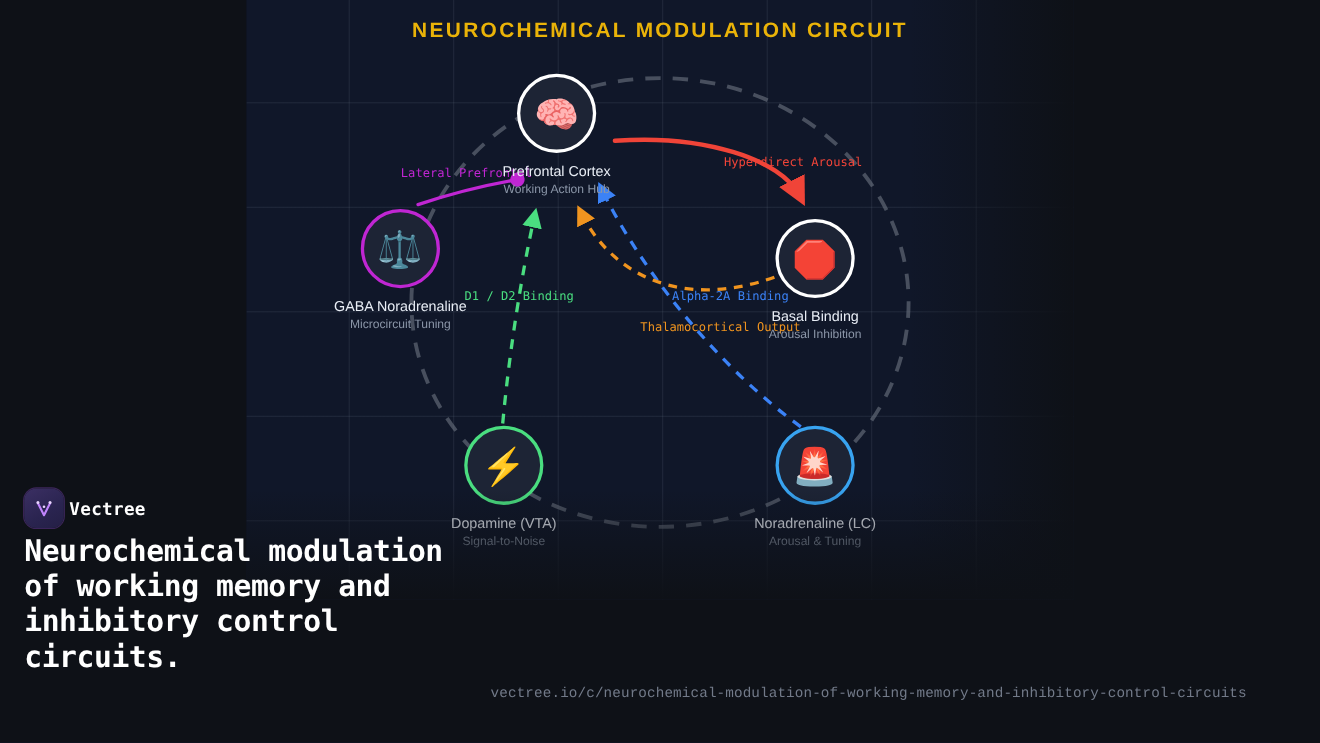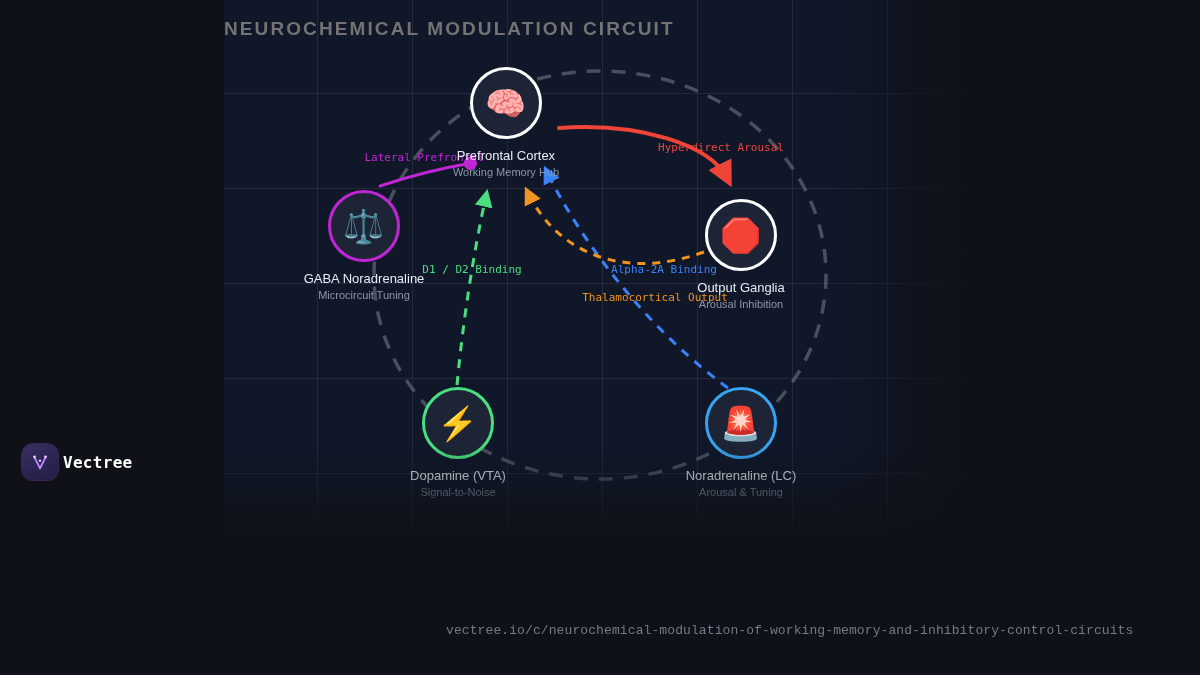--- a/index.html
+++ b/index.html
@@ -38,24 +38,25 @@
     position:absolute; left:0; bottom:0; width:100%; height:120px;
     background:linear-gradient(to bottom, rgba(14,17,23,0) 0%, rgba(14,17,23,1) 100%);
     pointer-events:none;
   }
 
   
   .board-title {
     position:absolute;
     left:224px; top:18px;
     width:752px;
+    text-align:center;
     font-size:19px;
     font-weight:bold;
     letter-spacing:2.1px;
-    color:#737373;
+    color:#eab308;
     z-index:6;
   }
 
   
   .edges { position:absolute; left:0; top:0; width:1200px; height:675px; z-index:3; pointer-events:none; }
 
   
   .node {
     position:absolute;
     z-index:5;
@@ -186,36 +187,36 @@
   <div class="edge-label" style="left:721px; top:147px; color:#f04438;">Hyperdirect Arousal</div>
   <div class="edge-label" style="left:472px; top:269px; color:#4ade80;">D1 / D2 Binding</div>
   <div class="edge-label" style="left:664px; top:269px; color:#3b82f6;">Alpha-2A Binding</div>
   <div class="edge-label" style="left:655px; top:297px; color:#f0941f;">Thalamocortical Output</div>
 
   <div class="node" style="left:506px; top:67px;">
     <div class="node-circle" style="border-color:#ffffff;">
       <span>🧠</span>
     </div>
     <div class="node-label">Prefrontal Cortex</div>
-    <div class="node-sub">Working Memory Hub</div>
+    <div class="node-sub">Working Action Hub</div>
   </div>
 
   <div class="node" style="left:364px; top:190px;">
     <div class="node-circle" style="border-color:#c026d3;">
       <span>⚖️</span>
     </div>
     <div class="node-label">GABA Noradrenaline</div>
     <div class="node-sub">Microcircuit Tuning</div>
   </div>
 
   <div class="node" style="left:741px; top:199px;">
     <div class="node-circle" style="border-color:#ffffff;">
       <span>🛑</span>
     </div>
-    <div class="node-label">Output Ganglia</div>
+    <div class="node-label">Basal Binding</div>
     <div class="node-sub">Arousal Inhibition</div>
   </div>
 
   <div class="node" style="left:458px; top:387px;">
     <div class="node-circle" style="border-color:#4ade80;">
       <span>⚡</span>
     </div>
     <div class="node-label">Dopamine (VTA)</div>
     <div class="node-sub">Signal-to-Noise</div>
   </div>
@@ -236,16 +237,17 @@
       <svg width="22" height="22" viewBox="0 0 24 24" aria-hidden="true">
         <path d="M6 7 L12 19 L18 7" fill="none" stroke="#c084fc" stroke-width="2.1" stroke-linecap="round" stroke-linejoin="round"></path>
         <circle cx="6" cy="6.4" r="1.5" fill="#e9d5ff"></circle>
         <circle cx="18" cy="6.4" r="1.5" fill="#e9d5ff"></circle>
         <circle cx="12" cy="10.5" r="1.3" fill="#e9d5ff"></circle>
       </svg>
     </div>
     <div class="brand-name">Vectree</div>
   </div>
 
+  <div class="headline">Neurochemical modulation of working memory and inhibitory control circuits.</div>
 
   <div class="footer-url">vectree.io/c/neurochemical-modulation-of-working-memory-and-inhibitory-control-circuits</div>
 
 </div>
 
 </body></html>

